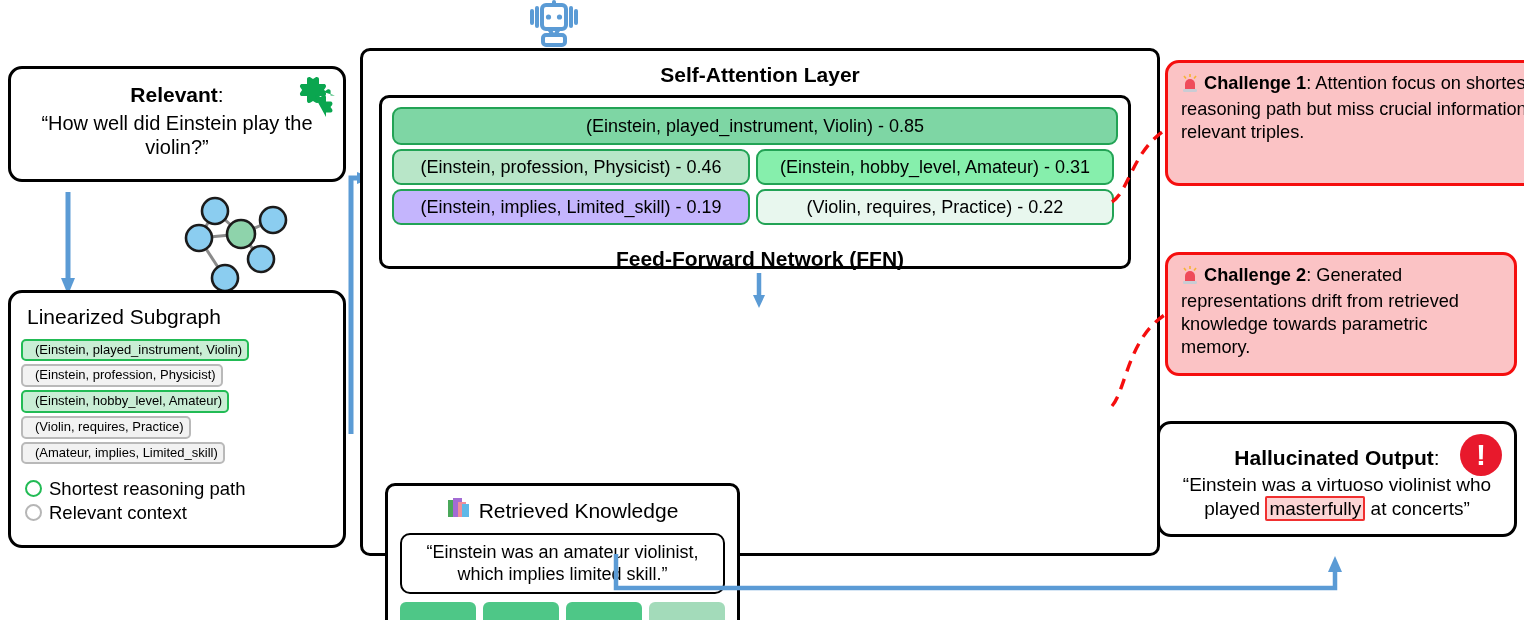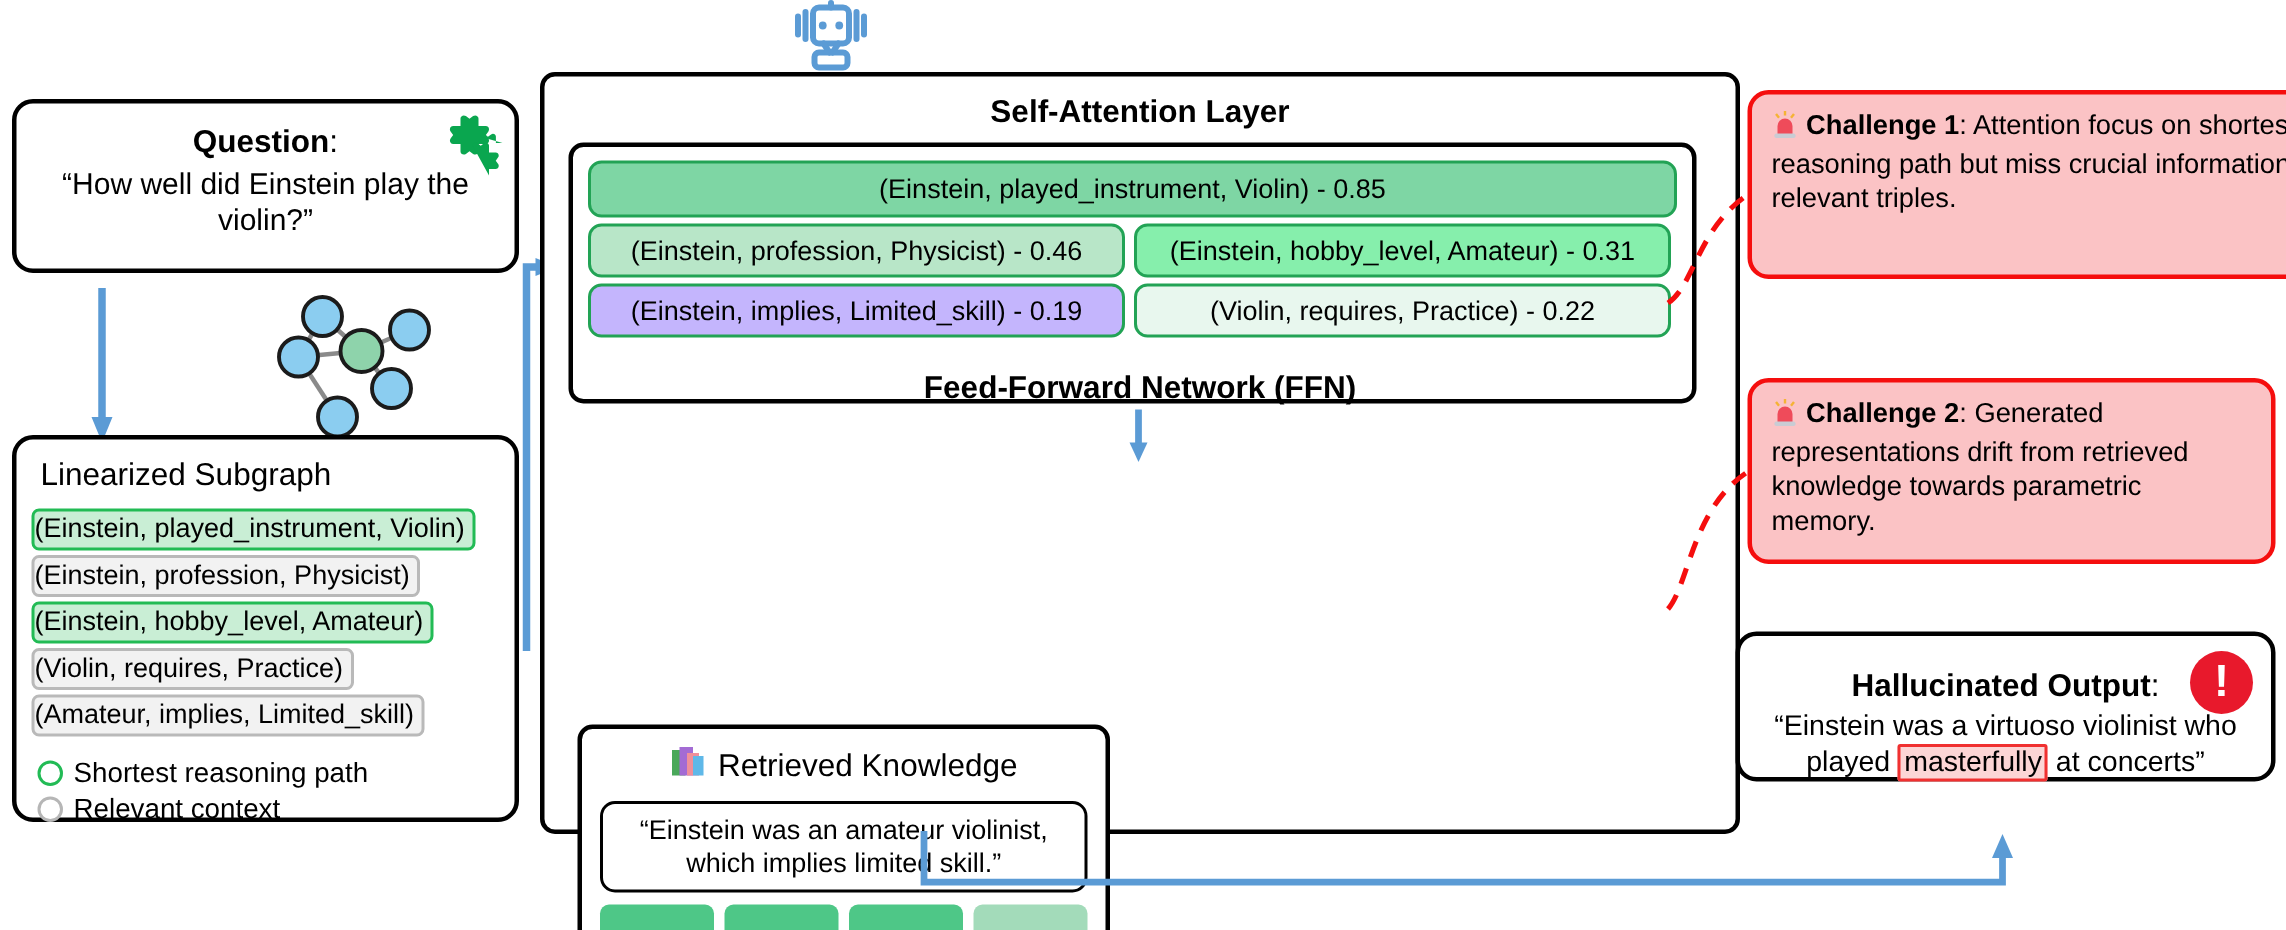--- a/index.html
+++ b/index.html
@@ -33,22 +33,22 @@
 
   
   #graph{left:185px;top:196px;width:110px;height:100px;}
 
   
   #arrDown{left:60px;top:192px;width:16px;height:104px;}
 
   
   #lsg{left:8px;top:290px;width:338px;height:258px;}
   #lsg .lt{font-size:21px;margin:12px 0 8px 16px;}
-  .triple-line{display:inline-block;font-size:18px;line-height:1.06;
-     padding:2px 5px 3px 0;border-radius:5px;margin:1.5px 0 1.5px 10px;}
+  .triple-line{display:inline-block;font-size:13px;line-height:1.06;
+     padding:2px 5px 3px 12px;border-radius:5px;margin:1.5px 0 1.5px 10px;}
   .tl-green{border:2.4px solid #22bb55;background:#c9eed5;}
   .tl-grey{border:2.4px solid #b9b9b9;background:#f2f2f2;}
   .legend{display:flex;align-items:center;gap:7px;margin:0 0 0 14px;font-size:18.5px;}
   .legend .dot{width:13px;height:13px;border-radius:50%;background:#fff;display:inline-block;}
   .dot-g{border:2.4px solid #22bb55;}
   .dot-s{border:2.4px solid #b6b6b6;}
 
   
   #main{left:360px;top:48px;width:800px;height:508px;}
 
@@ -75,21 +75,21 @@
         gap:7px;}
   .cell{height:24px;border-radius:6px;}
 
   
   .chal{background:#fbc3c5;border:3.2px solid #f50e0e;border-radius:14px;
         padding:9px 13px;font-size:18.2px;line-height:1.26;}
   #chal1{left:1165px;top:60px;width:408px;height:126px;}
   #chal2{left:1165px;top:252px;width:352px;height:124px;}
 
   
-  #hout{left:1157px;top:421px;width:360px;height:100px;}
+  #hout{left:1157px;top:421px;width:360px;height:116px;}
   #hout .ht{font-size:21px;margin-top:22px;}
   #hout .hb{font-size:19px;line-height:1.24;margin-top:3px;padding:0 12px;}
   #bang{right:12px;top:10px;width:42px;height:42px;border-radius:50%;background:#e8192c;
         color:#fff;font-size:30px;font-weight:bold;line-height:42px;text-align:center;}
   .hl{background:#fcd5d5;border:2px solid #f03030;padding:0 2px;border-radius:2px;}
 
   svg{overflow:visible;}
 </style>
 </head>
 <body>
@@ -110,21 +110,21 @@
       </g>
       <circle cx="21.5" cy="15" r="2.6" fill="#5b9bd5"></circle>
       <circle cx="32.5" cy="15" r="2.6" fill="#5b9bd5"></circle>
       <circle cx="27" cy="1.5" r="2" fill="#5b9bd5"></circle>
     </svg>
   </span>
 </div>
 
 <div class="abs box" id="qbox">
   <div class="center qt">
-    <b>Question</b><span>:</span>
+    <b>Relevant</b><span>:</span>
   </div>
   <div class="center qb">“How well did Einstein play the violin?”</div>
   <div class="abs" id="puzzle">
     <svg width="40" height="38" viewBox="0 0 40 38">
       <path fill="#0aa64f" d="M14 2c0-1.6 2-2.7 3.6-1.6l2.4 1.7 2.4-1.7C24 -0.7 26 0.4 26 2v5h5c1.6 0 2.7 2 1.6 3.6L30.9 13l1.7 2.4C33.7 17 32.6 19 31 19h-5v5c0 1.6-2 2.7-3.6 1.6L20 23.9l-2.4 1.7C16 26.7 14 25.6 14 24v-5H9c-1.6 0-2.7-2-1.6-3.6L9.1 13 7.4 10.6C6.3 9 7.4 7 9 7h5V2z"></path>
       <path fill="#0aa64f" d="M27 14c0-1.4 1.8-2.4 3.2-1.4l2.1 1.5 2.1-1.5C35.8 11.6 37.6 12.6 37.6 14v4.4h4.4"></path>
       <path fill="#0aa64f" d="M22 20c0-1.5 1.9-2.5 3.3-1.5l2.2 1.6 2.2-1.6C31.1 17.5 33 18.5 33 20v4.6h4.6c1.5 0 2.5 1.9 1.5 3.3l-1.6 2.2 1.6 2.2c1 1.4 0 3.3-1.5 3.3H33V40"></path>
     </svg>
   </div>
 </div>

